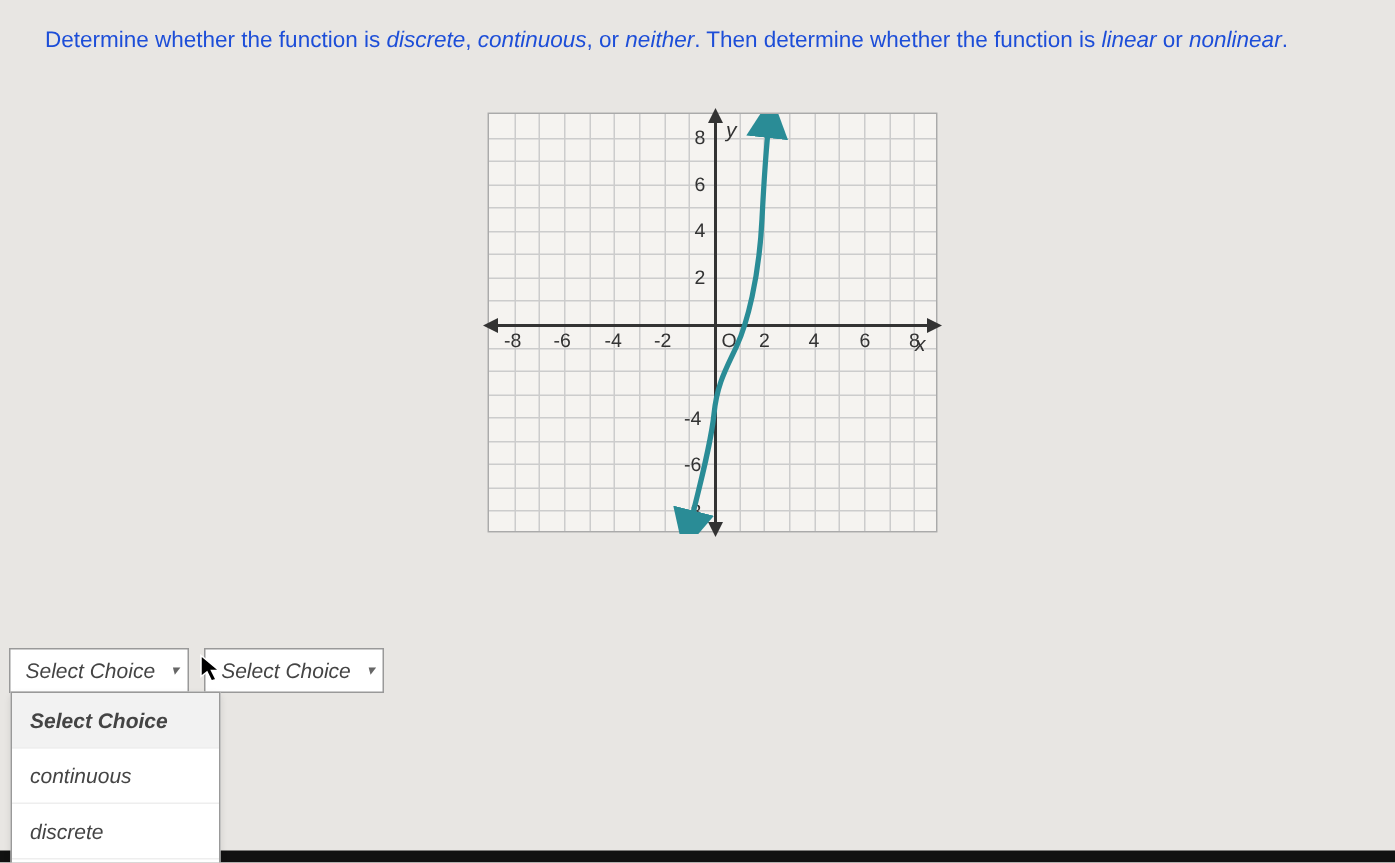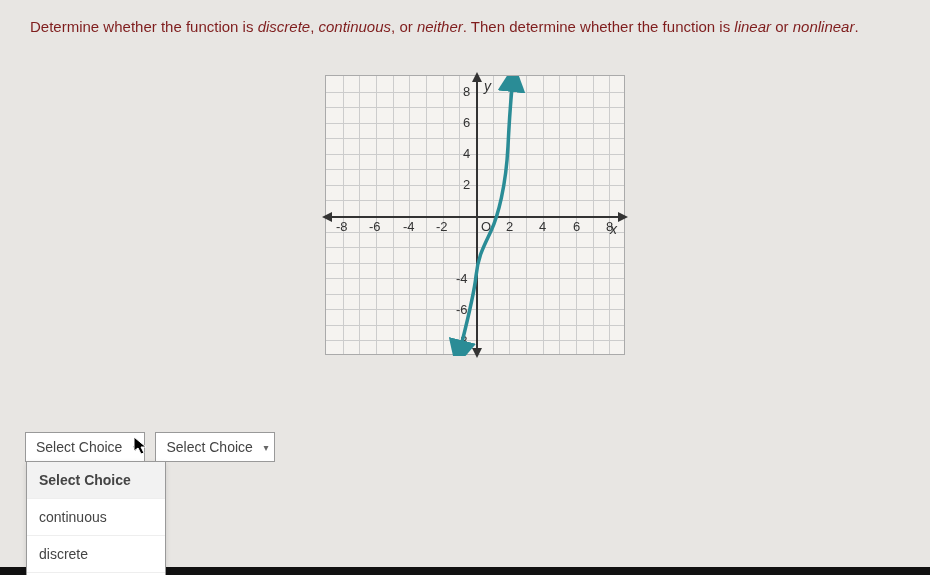--- a/index.html
+++ b/index.html
@@ -10,21 +10,21 @@
       font-family: Arial, sans-serif;
       position: relative;
       overflow: hidden;
     }
     .question-text {
       position: absolute;
       top: 18px;
       left: 30px;
       right: 10px;
       font-size: 15px;
-      color: #7f1d1d;
+      color: #1d4ed8;
     }
     .italic { font-style: italic; }
     .graph-container {
       position: absolute;
       top: 75px;
       left: 325px;
       width: 300px;
       height: 280px;
       background: #f5f3f0;
       border: 1px solid #aaa;
@@ -67,21 +67,22 @@
     .origin-label {
       position: absolute;
       top: 143px;
       left: 155px;
       font-size: 13px;
       color: #333;
     }
     .dropdown-area {
       position: absolute;
       top: 432px;
-      left: 25px;
+      left: 6px;
+      font-style: italic;
     }
     .select-box {
       display: inline-block;
       background: #fff;
       border: 1px solid #999;
       padding: 6px 10px;
       font-size: 14px;
       color: #444;
       vertical-align: top;
       position: relative;

